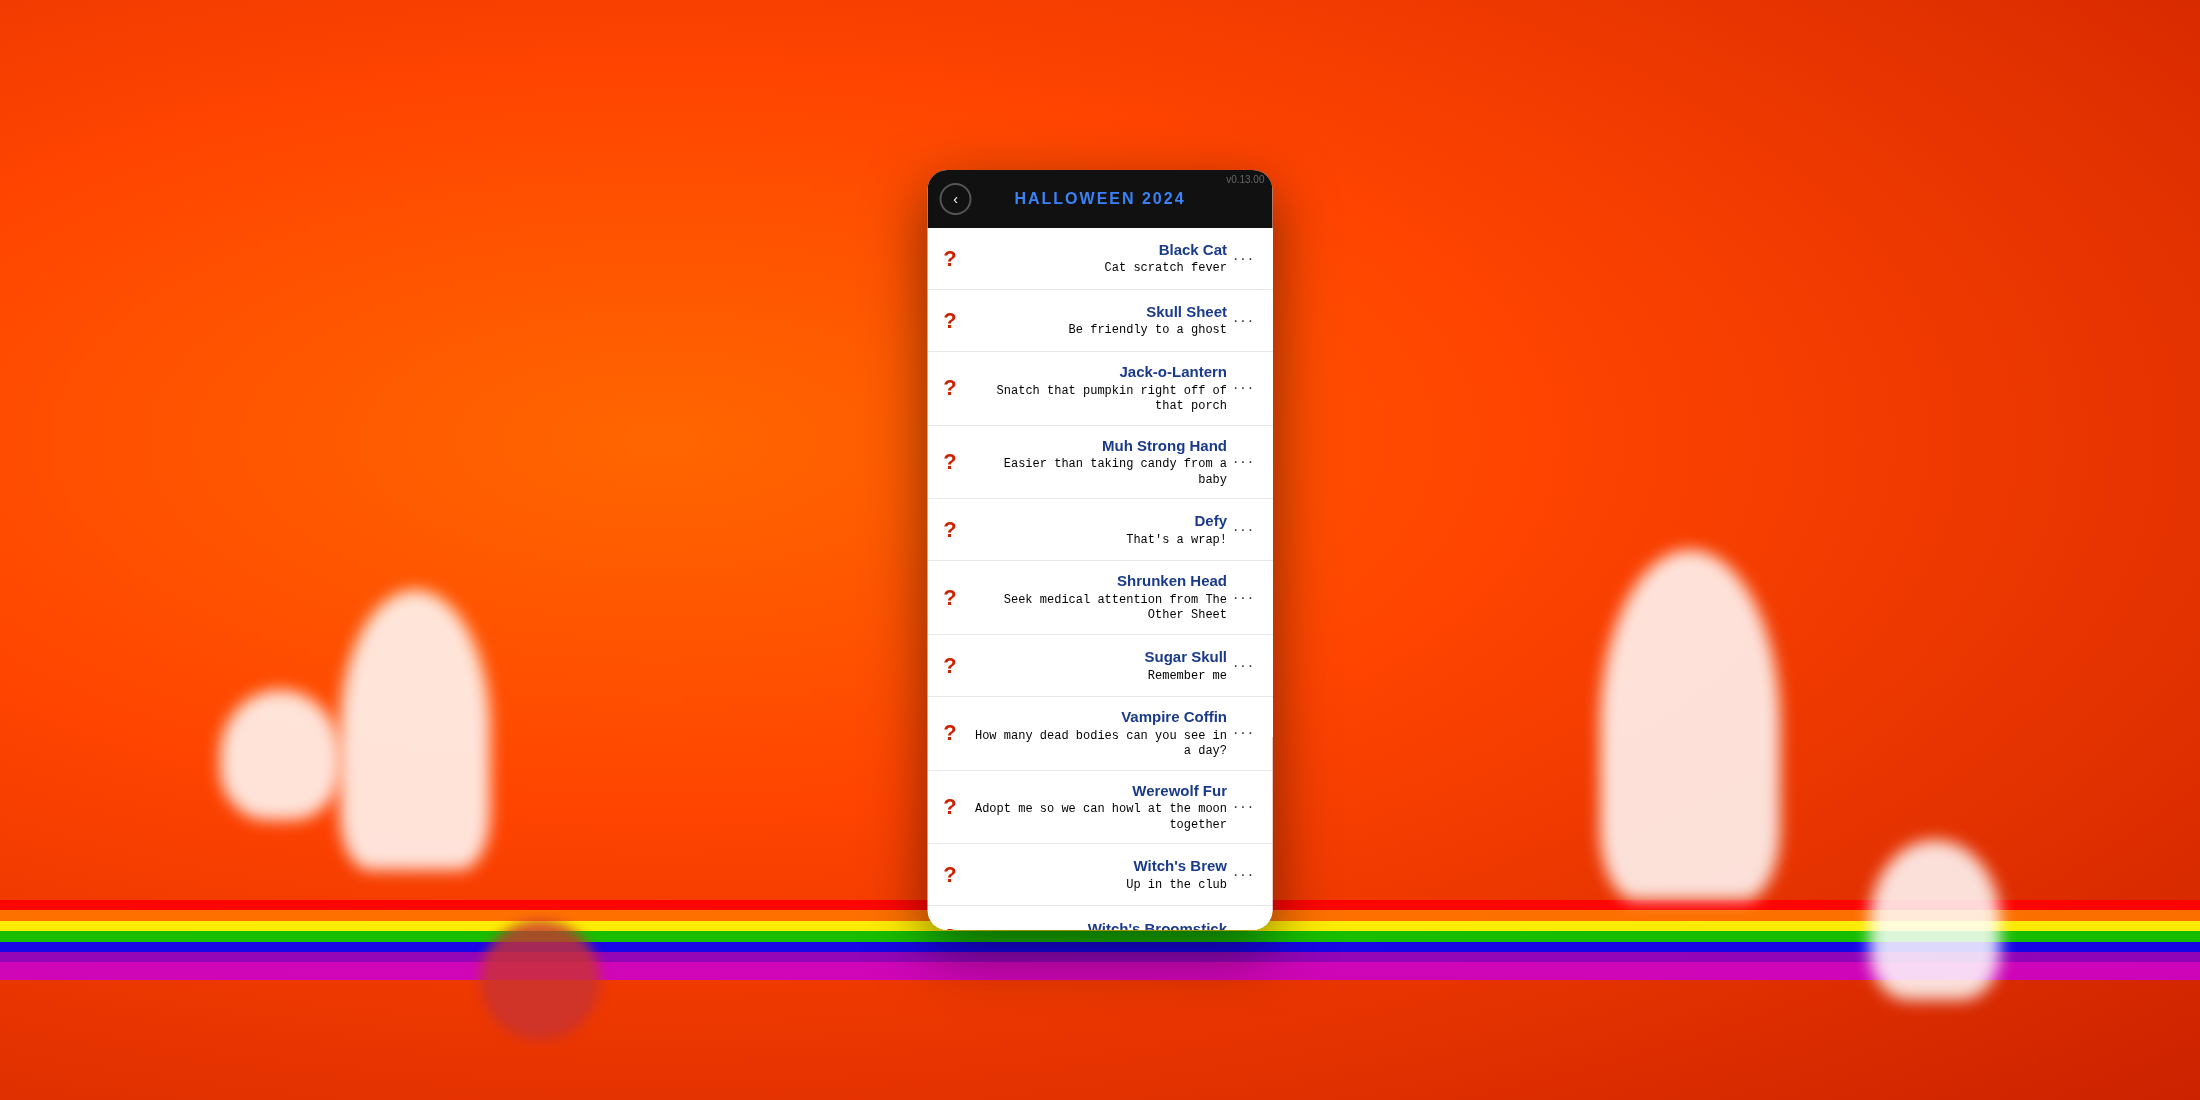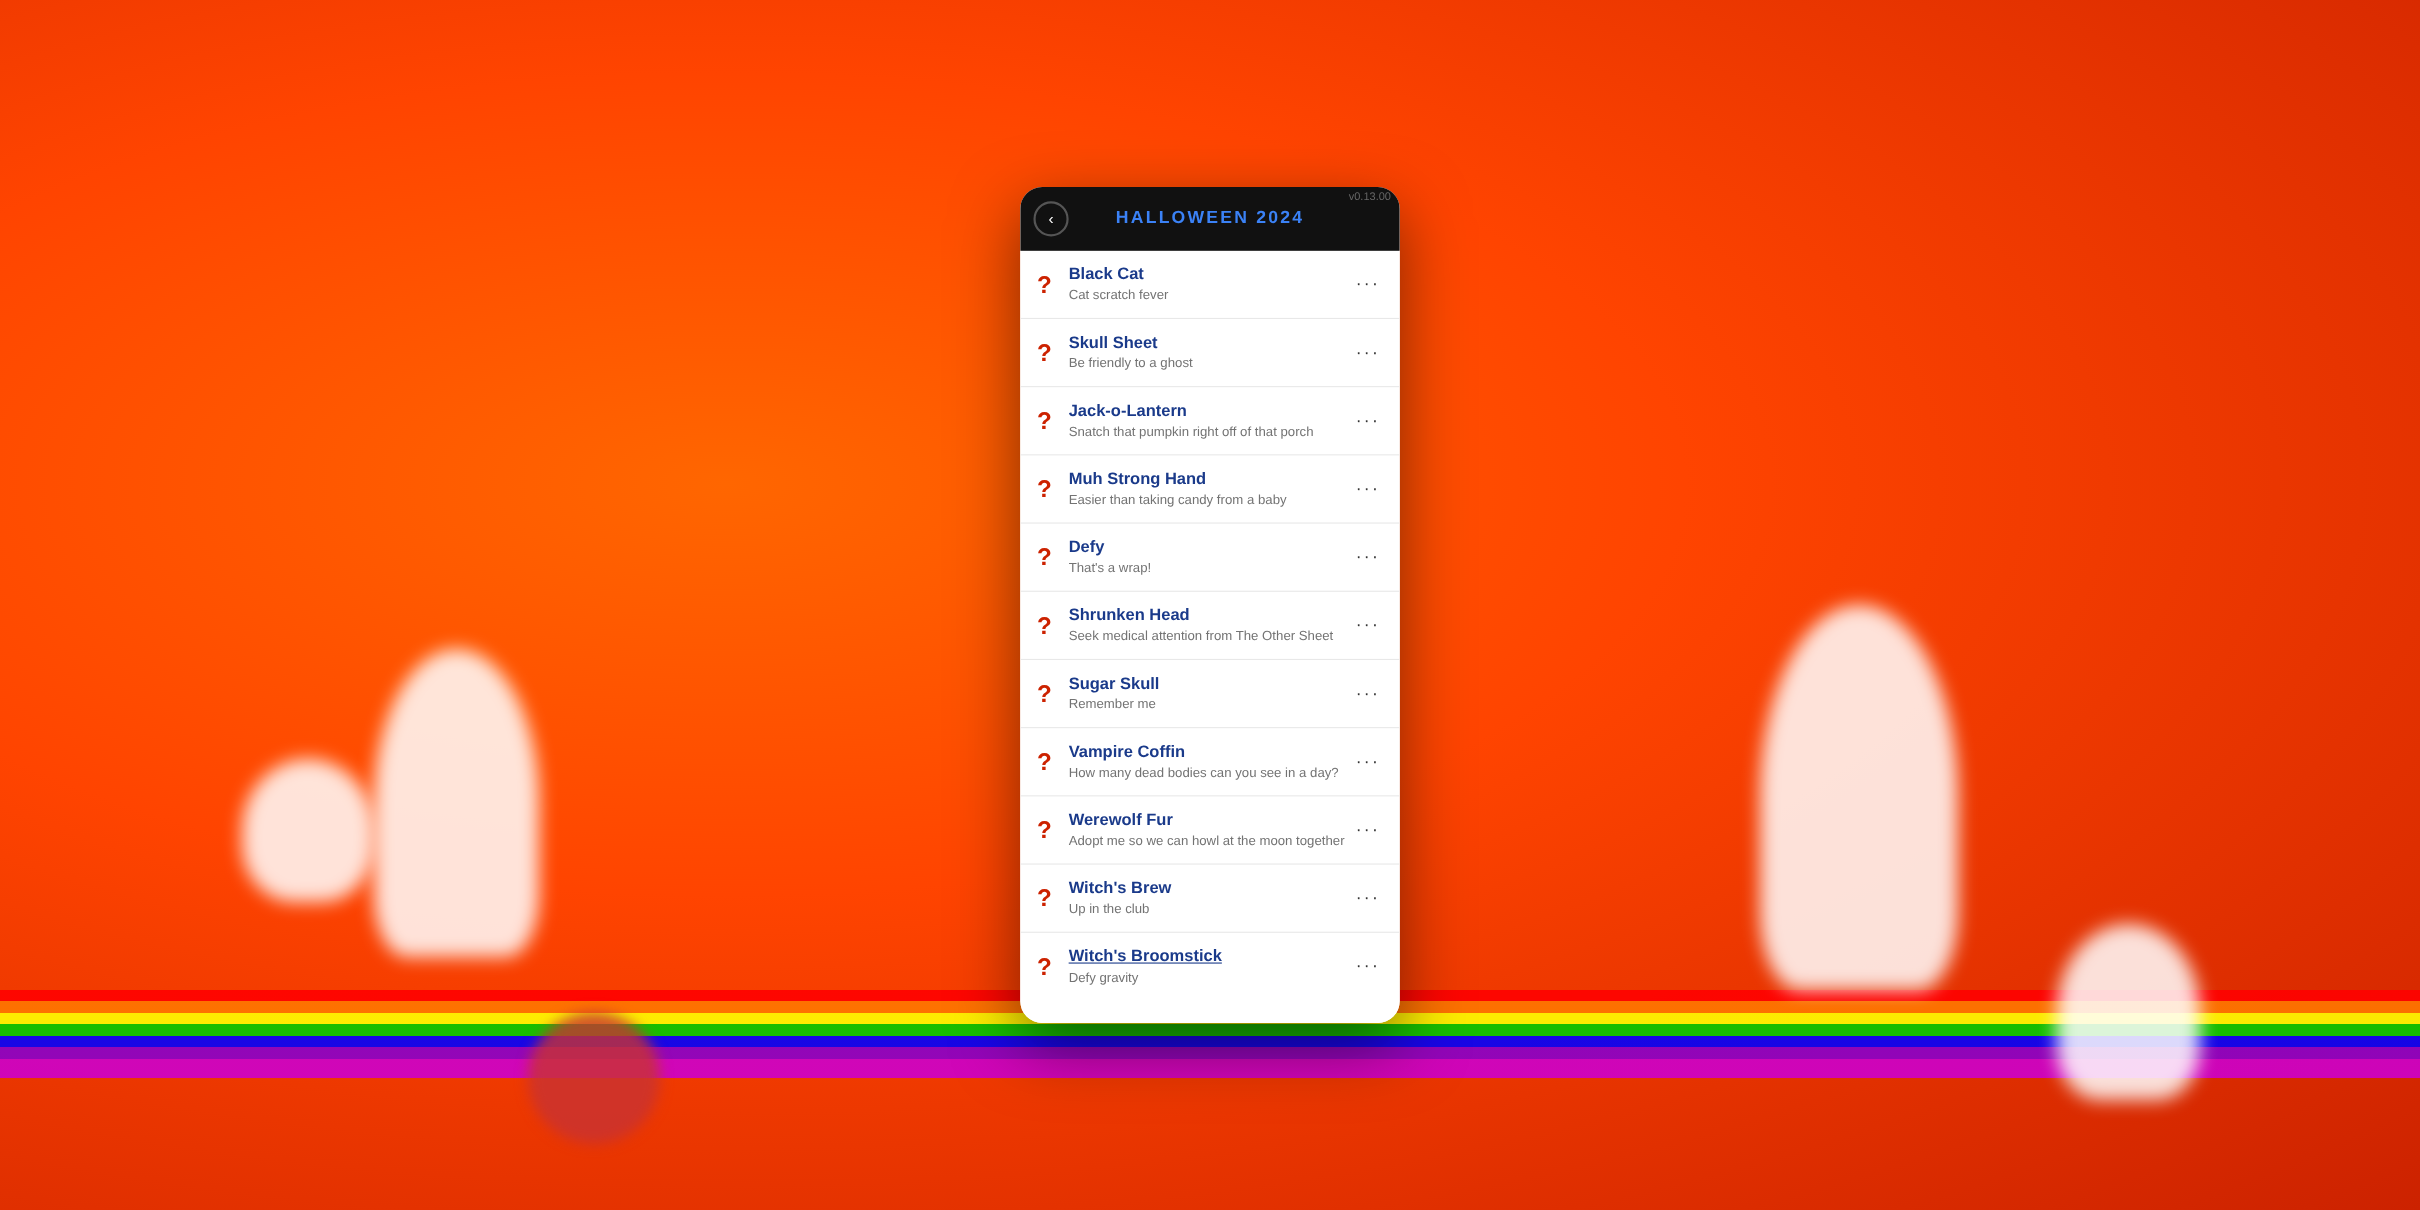--- a/index.html
+++ b/index.html
@@ -156,38 +156,40 @@
       font-size: 22px;
       font-weight: 900;
       margin-right: 12px;
       flex-shrink: 0;
       width: 20px;
       text-align: center;
     }
 
     .item-text {
       flex: 1;
+      text-align: right;
     }
 
     .item-title {
       color: #1a3a8a;
       font-size: 15px;
       font-weight: 700;
       line-height: 1.3;
     }
 
     .item-title.underline {
       text-decoration: underline;
     }
 
     .item-subtitle {
-      color: #737373;
+      color: #000000;
       font-size: 12px;
       margin-top: 2px;
       line-height: 1.3;
+      font-family: Liberation Mono, monospace;
     }
 
     .more-dots {
       color: #333;
       font-size: 16px;
       padding: 4px 6px;
       letter-spacing: 2px;
       flex-shrink: 0;
       cursor: pointer;
     }

